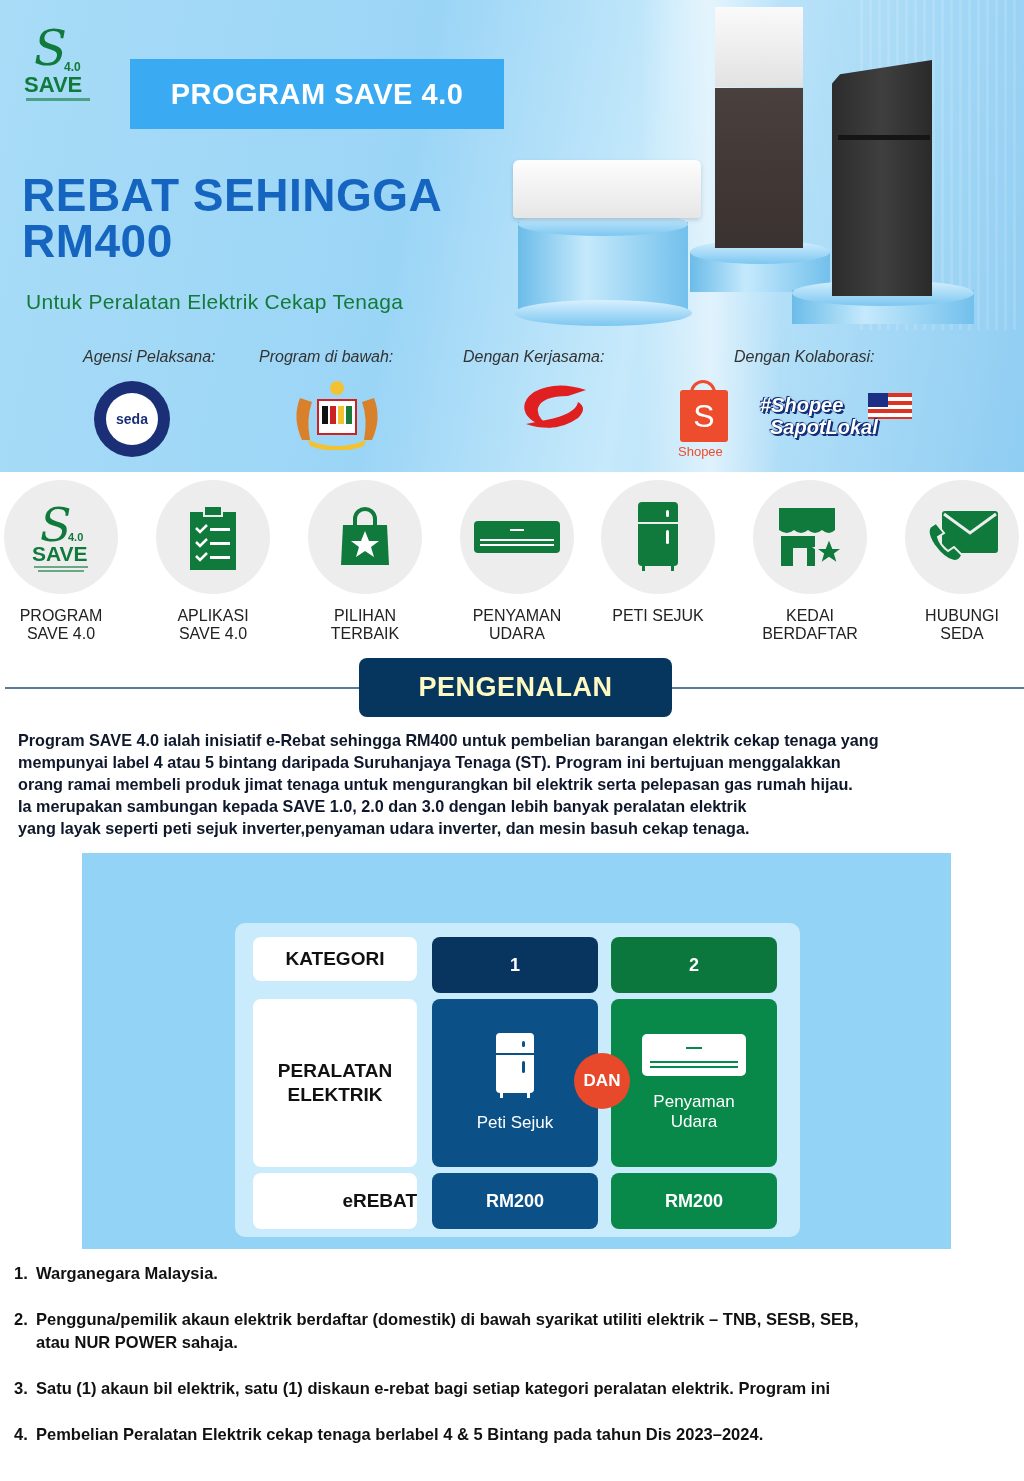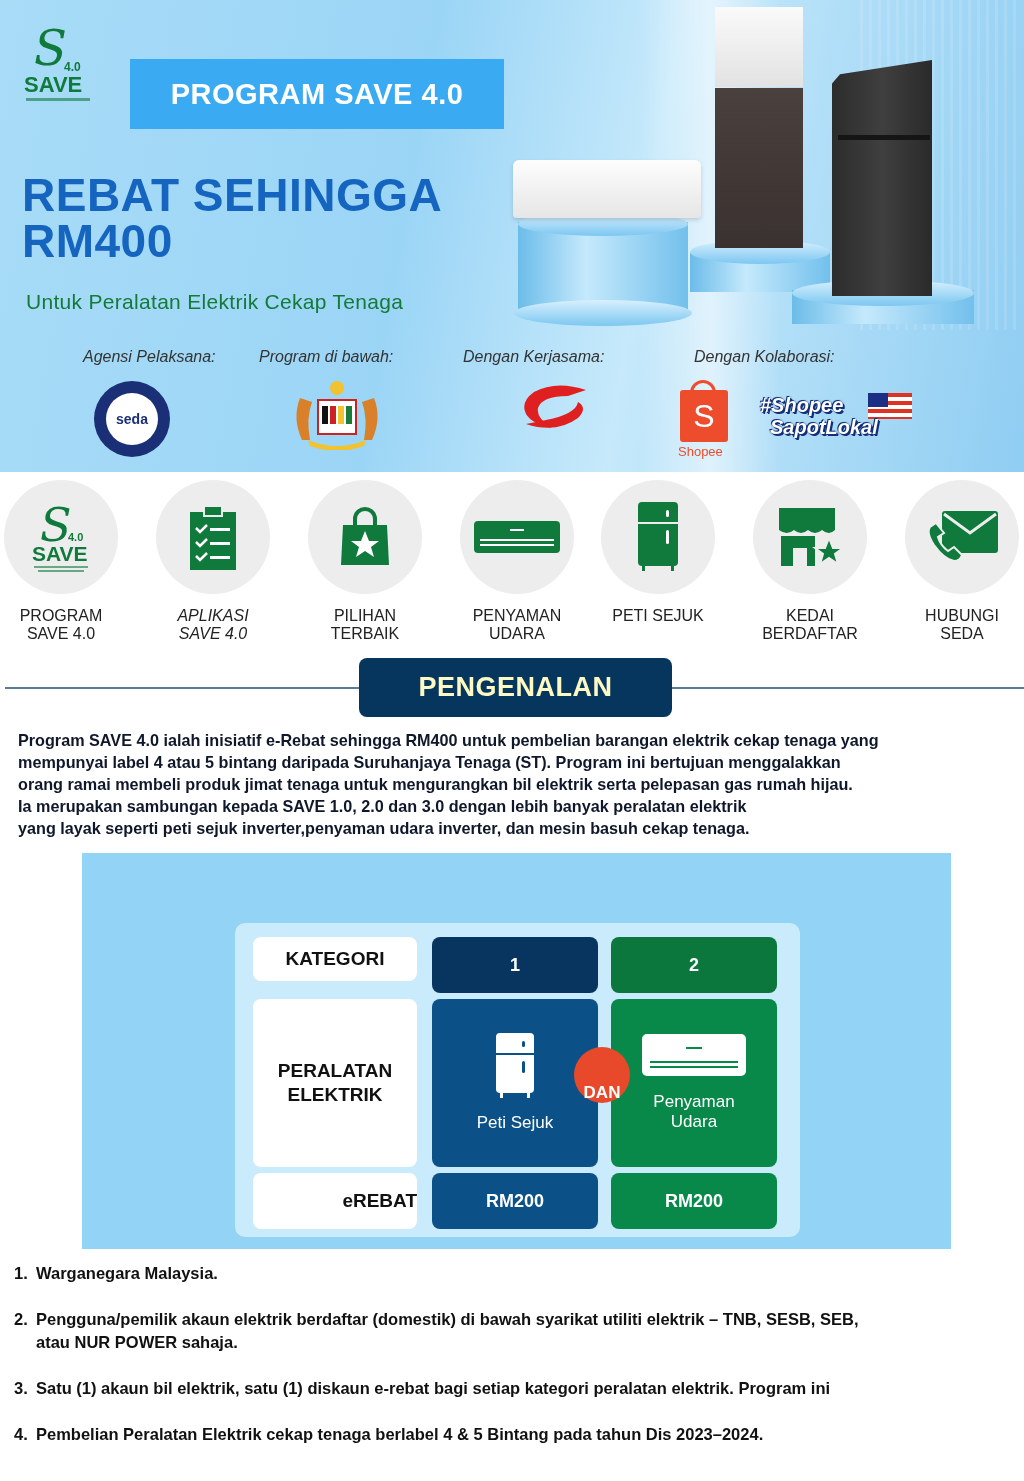--- a/index.html
+++ b/index.html
@@ -109,21 +109,21 @@
   <div class="pedestal" style="left:792px;top:280px;width:182px;height:26px;"></div>
   <div class="ac-unit"></div>
   <div class="fridge1-top"></div>
   <div class="fridge1-bot"></div>
   <div class="fridge2"></div>
   <div class="fridge2-handle"></div>
 
   <span class="partner-label" style="left:58px;margin-left:25px;">Agensi Pelaksana:</span>
   <span class="partner-label" style="left:259px;">Program di bawah:</span>
   <span class="partner-label" style="left:463px;">Dengan Kerjasama:</span>
-  <span class="partner-label" style="left:694px;">Dengan Kolaborasi:</span>
+  <span class="partner-label" style="left:734px;">Dengan Kolaborasi:</span>
 
   <div class="seda-logo">
     <div class="inner">seda</div>
   </div>
 
   <svg class="jata-logo" viewBox="0 0 102 72">
     <circle cx="51" cy="10" r="7" fill="#f2c230"></circle>
     <path d="M14 20 Q6 40 16 62 L24 62 Q20 40 26 24 Z" fill="#d9812a"></path>
     <path d="M88 20 Q96 40 86 62 L78 62 Q82 40 76 24 Z" fill="#d9812a"></path>
     <rect x="32" y="22" width="38" height="34" fill="#fff" stroke="#c22" stroke-width="2"></rect>
@@ -162,21 +162,21 @@
         <rect x="8" y="69" width="54" height="2" fill="#0f7a3c" opacity=".6"></rect>
         <rect x="12" y="73" width="46" height="2" fill="#0f7a3c" opacity=".6"></rect>
       </svg>
     </div>
     <div class="icon-label">
       <div>PROGRAM</div>
       <div>SAVE 4.0</div>
     </div>
   </div>
 
-  <div class="icon-item" style="left:148px;font-style:italic;">
+  <div class="icon-item" style="left:148px;">
     <div class="icon-circle">
       <svg width="50" height="66" viewBox="0 0 50 66">
         <rect x="2" y="8" width="46" height="58" fill="#0f7a3c"></rect>
         <rect x="16" y="2" width="18" height="10" fill="#0f7a3c" stroke="#ededed" stroke-width="2"></rect>
         <path d="M8 24 l4 4 l7 -7 M8 38 l4 4 l7 -7 M8 52 l4 4 l7 -7" stroke="#fff" stroke-width="2.5" fill="none"></path>
         <rect x="22" y="24" width="20" height="3" fill="#fff"></rect>
         <rect x="22" y="38" width="20" height="3" fill="#fff"></rect>
         <rect x="22" y="52" width="20" height="3" fill="#fff"></rect>
       </svg>
     </div>
@@ -305,21 +305,21 @@
     <div class="cell green" style="left:376px;top:76px;width:166px;height:168px;flex-direction:column;">
       <svg width="104" height="42" viewBox="0 0 104 42">
         <rect x="0" y="0" width="104" height="42" rx="5" fill="#fff"></rect>
         <rect x="44" y="13" width="16" height="2" fill="#08894a"></rect>
         <rect x="8" y="27" width="88" height="2" fill="#08894a"></rect>
         <rect x="8" y="32" width="88" height="2" fill="#08894a"></rect>
       </svg>
       <span class="appl-label" style="margin-top:16px;">Penyaman</span>
       <span class="appl-label">Udara</span>
     </div>
-    <div class="dan" style="left:339px;top:124px;align-items:flex-end;">
+    <div class="dan" style="left:339px;top:130px;">
       <span>DAN</span>
     </div>
 
     <div class="cell white" style="left:18px;top:250px;width:164px;height:56px;justify-content:flex-end;">
       <span>eREBAT</span>
     </div>
     <div class="cell blue" style="left:197px;top:250px;width:166px;height:56px;">
       <span>RM200</span>
     </div>
     <div class="cell green" style="left:376px;top:250px;width:166px;height:56px;">

